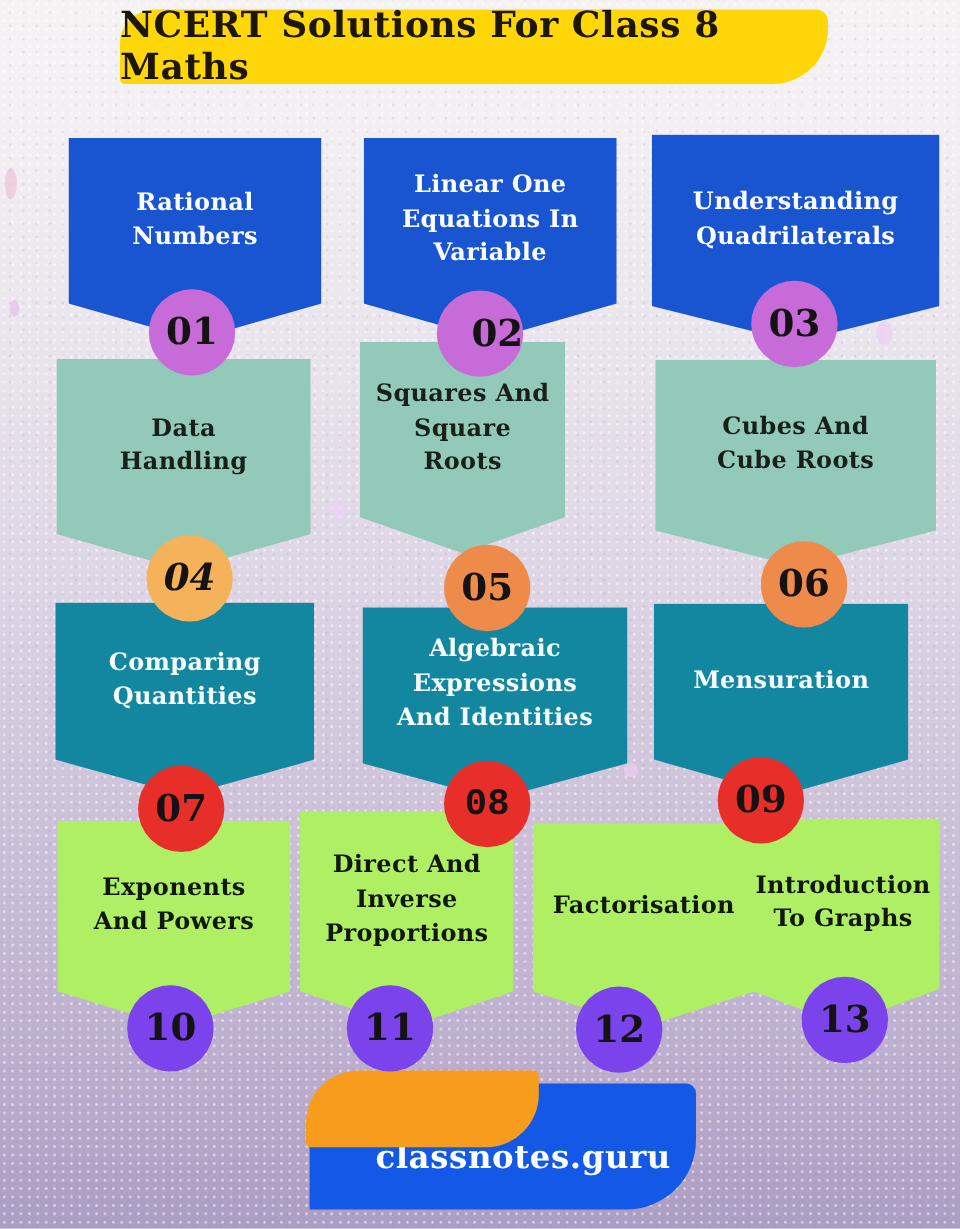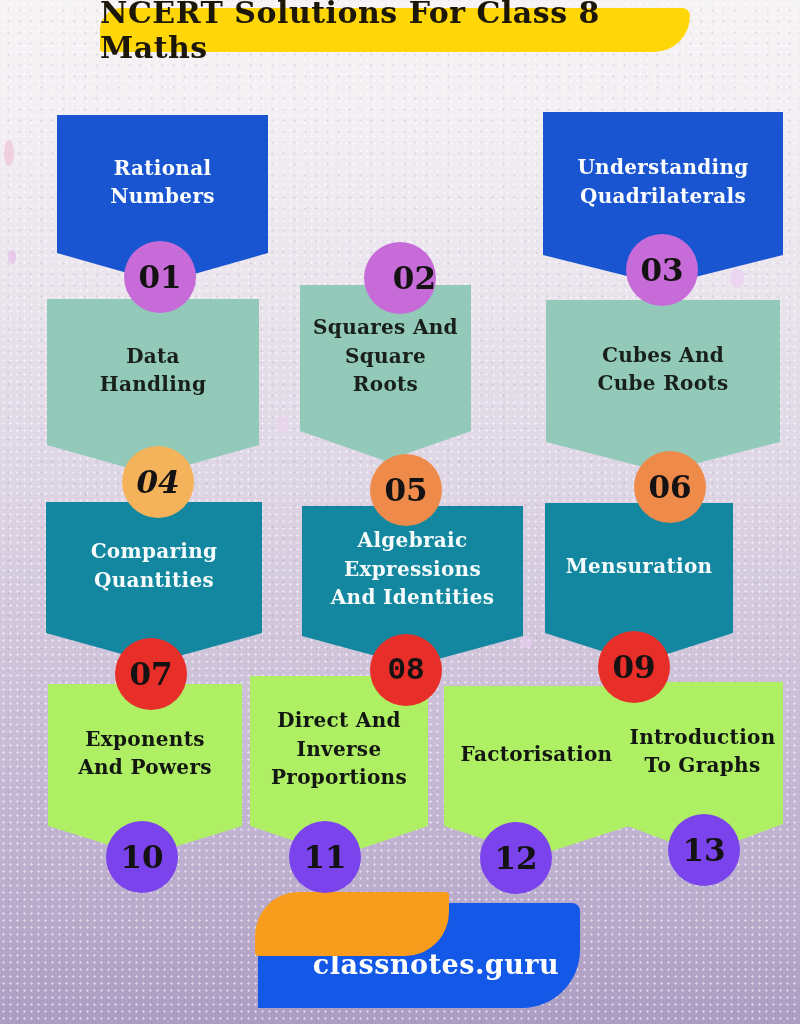--- a/index.html
+++ b/index.html
@@ -18,21 +18,21 @@
     position:absolute;inset:0;z-index:0;pointer-events:none;
     background-image:
       radial-gradient(rgba(255,255,255,.5) 1px, transparent 1.3px),
       radial-gradient(rgba(150,130,180,.18) 1px, transparent 1.4px);
     background-size:7px 7px, 11px 11px;
     background-position:0 0, 3px 5px;
   }
   .speck{position:absolute;border-radius:50%;z-index:0;pointer-events:none;}
 
   .banner{
-    position:absolute;left:100px;top:8px;width:590px;height:44px;
+    position:absolute;left:100px;top:8px;width:590px;height:62px;
     background:#FFD607;
     border-radius:28px 10px 46px 4px;
     display:flex;align-items:center;justify-content:center;
     z-index:4;
   }
   .banner span{
     font-size:30px;font-weight:bold;color:#1d1709;letter-spacing:.5px;
   }
 
   .card{
@@ -58,21 +58,21 @@
   .row4 .card-label{color:#131711;}
 
   .c1{left:57px;top:115px;width:211px;height:168px;}
   .c2{left:303px;top:115px;width:211px;height:168px;}
   .c3{left:543px;top:112px;width:240px;height:173px;}
   .c4{left:47px;top:299px;width:212px;height:176px;}
   .c5{left:300px;top:285px;width:171px;height:176px;}
   .c6{left:546px;top:300px;width:234px;height:172px;}
   .c7{left:46px;top:502px;width:216px;height:161px;}
   .c8{left:302px;top:506px;width:221px;height:160px;}
-  .c9{left:545px;top:503px;width:188px;height:160px;}
+  .c9{left:545px;top:503px;width:212px;height:160px;}
   .c10{left:48px;top:684px;width:194px;height:172px;}
   .c11{left:250px;top:676px;width:178px;height:180px;}
   .c12{left:444px;top:686px;width:185px;height:170px;}
   .c13{left:622px;top:682px;width:161px;height:172px;}
 
   .badge{
     position:absolute;width:72px;height:72px;border-radius:50%;
     display:flex;align-items:center;justify-content:center;
     font-size:31px;font-weight:bold;color:#141212;
     z-index:5;
@@ -134,20 +134,25 @@
   <div class="speck" style="left:60px;top:600px;width:8px;height:10px;background:#e8ccef;opacity:.5;"></div>
 
   <div class="banner">
     <span>NCERT Solutions For Class 8 Maths</span>
   </div>
 
   <div class="card row1 c1">
     <span class="card-label">Rational
 Numbers</span>
   </div>
+  <div class="card row1 c2">
+    <span class="card-label">Linear One
+Equations In
+Variable</span>
+  </div>
   <div class="card row1 c3">
     <span class="card-label">Understanding
 Quadrilaterals</span>
   </div>
   <div class="card row2 c4">
     <span class="card-label">Data
 Handling</span>
   </div>
   <div class="card row2 c5">
     <span class="card-label">Squares And

